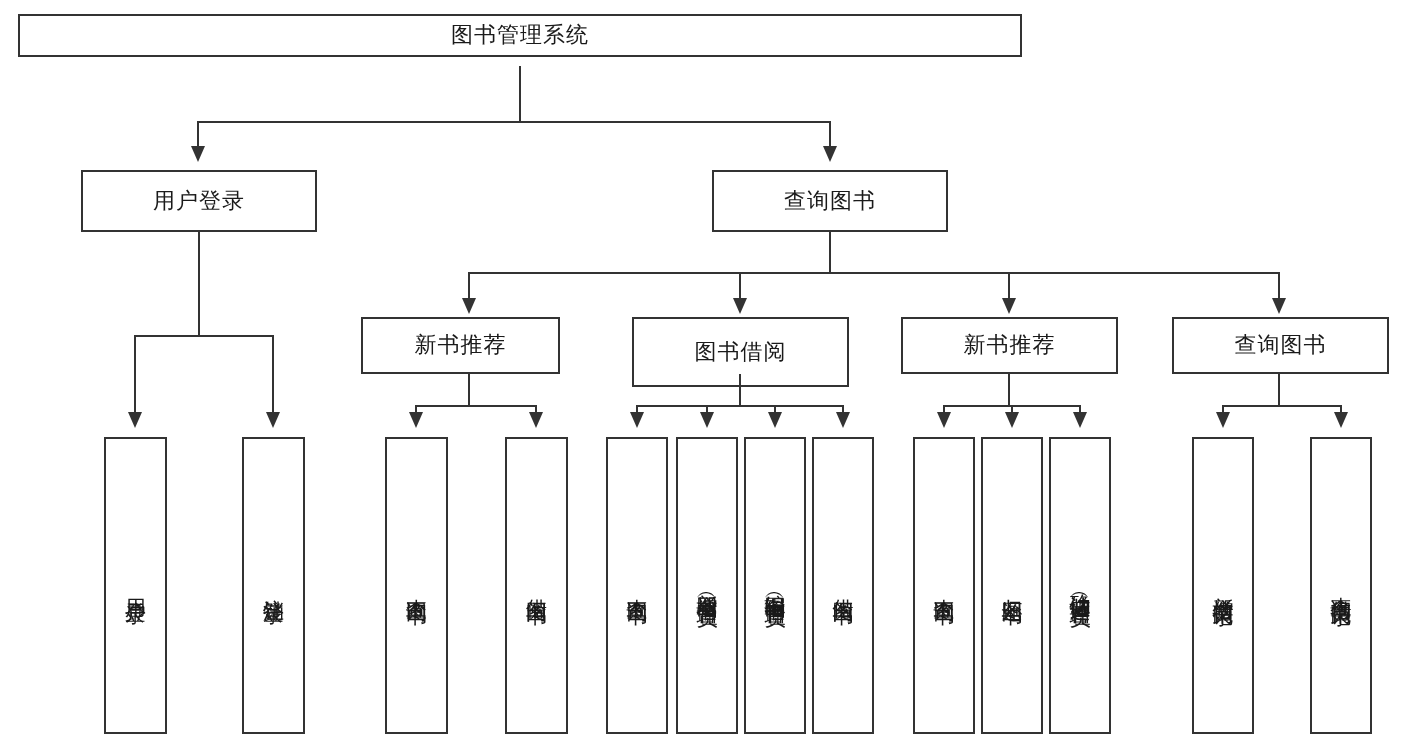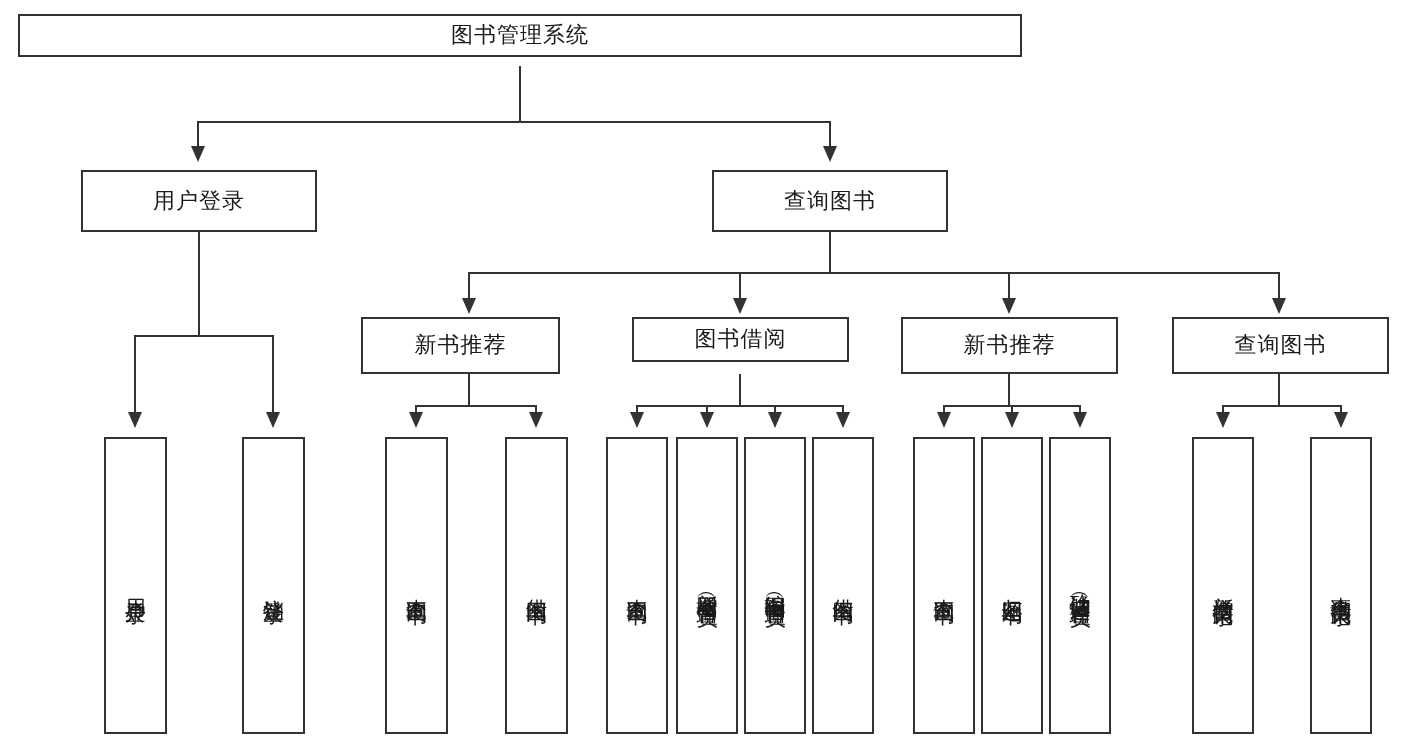--- a/index.html
+++ b/index.html
@@ -110,21 +110,21 @@
   <div class="edge v" style="left:1008px; top:272px; height:27px;"></div>
   <div class="edge v" style="left:1278px; top:272px; height:27px;"></div>
   <div class="arrow" style="left:462px; top:298px;"></div>
   <div class="arrow" style="left:733px; top:298px;"></div>
   <div class="arrow" style="left:1002px; top:298px;"></div>
   <div class="arrow" style="left:1272px; top:298px;"></div>
 
   <div class="node horiz" style="left:361px; top:317px; width:199px; height:57px;">
     <span>新书推荐</span>
   </div>
-  <div class="node horiz" style="left:632px; top:317px; width:217px; height:45px;">
+  <div class="node horiz" style="left:632px; top:317px; width:217px; height:70px;">
     <span>图书借阅</span>
   </div>
   <div class="node horiz" style="left:901px; top:317px; width:217px; height:57px;">
     <span>新书推荐</span>
   </div>
   <div class="node horiz" style="left:1172px; top:317px; width:217px; height:57px;">
     <span>查询图书</span>
   </div>
 
   <div class="edge v" style="left:468px; top:374px; height:32px;"></div>

